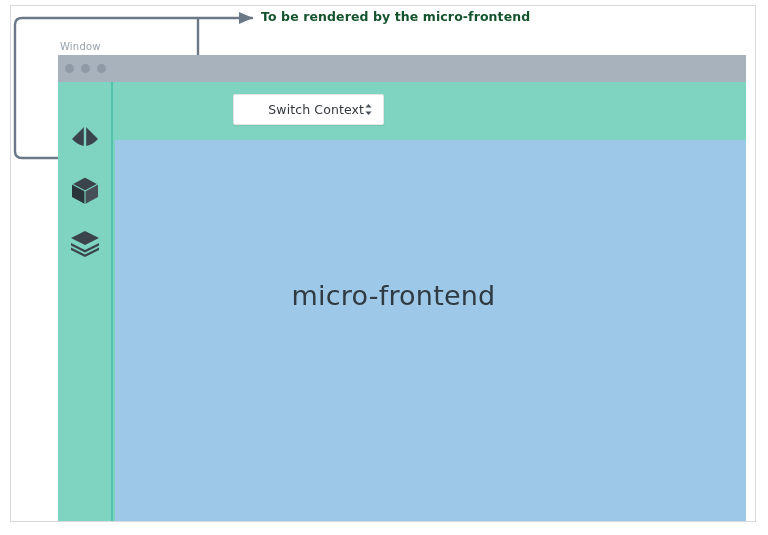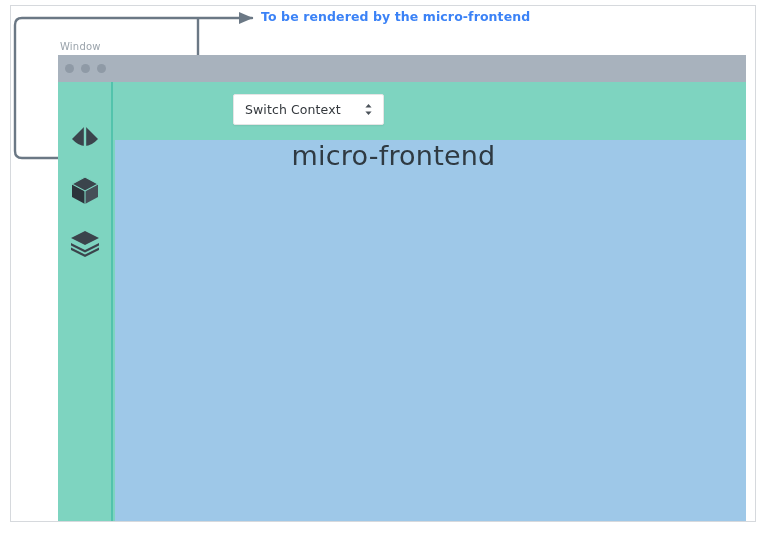--- a/index.html
+++ b/index.html
@@ -36,21 +36,21 @@
     pointer-events: none;
   }
 
   
   .annotation {
     position: absolute;
     left: 261px;
     top: 9px;
     font-size: 12.5px;
     font-weight: bold;
-    color: #3b82f6;
+    color: #14532d;
     letter-spacing: 0.1px;
     white-space: nowrap;
     font-family: "DejaVu Sans", sans-serif;
   }
 
   
   #connectors {
     position: absolute;
     left: 0; top: 0;
     width: 768px;
@@ -102,20 +102,21 @@
   }
 
   
   .window-body {
     position: absolute;
     left: 0;
     top: 27px;
     width: 688px;
     height: 342px;
     background: #7ed4c0;
+    text-align: right;
   }
 
   
   .sidebar {
     position: absolute;
     left: 0; top: 0;
     width: 55px;
     height: 439px;
     background: #7ed4c0;
     border-right: 2px solid #52c3ac;
@@ -190,20 +191,21 @@
     left: 57px;
     top: 58px;
     width: 631px;
     height: 381px;
     background: #9ec8e8;
     display: flex;
     align-items: flex-start;
     justify-content: center;
   }
   .mf-label {
+    margin-top: 140px;
     margin-left: -74px;
     font-size: 27px;
     color: #2f3a42;
     font-family: "DejaVu Sans", sans-serif;
     letter-spacing: 0.2px;
   }
 </style>
 </head>
 <body>
 

